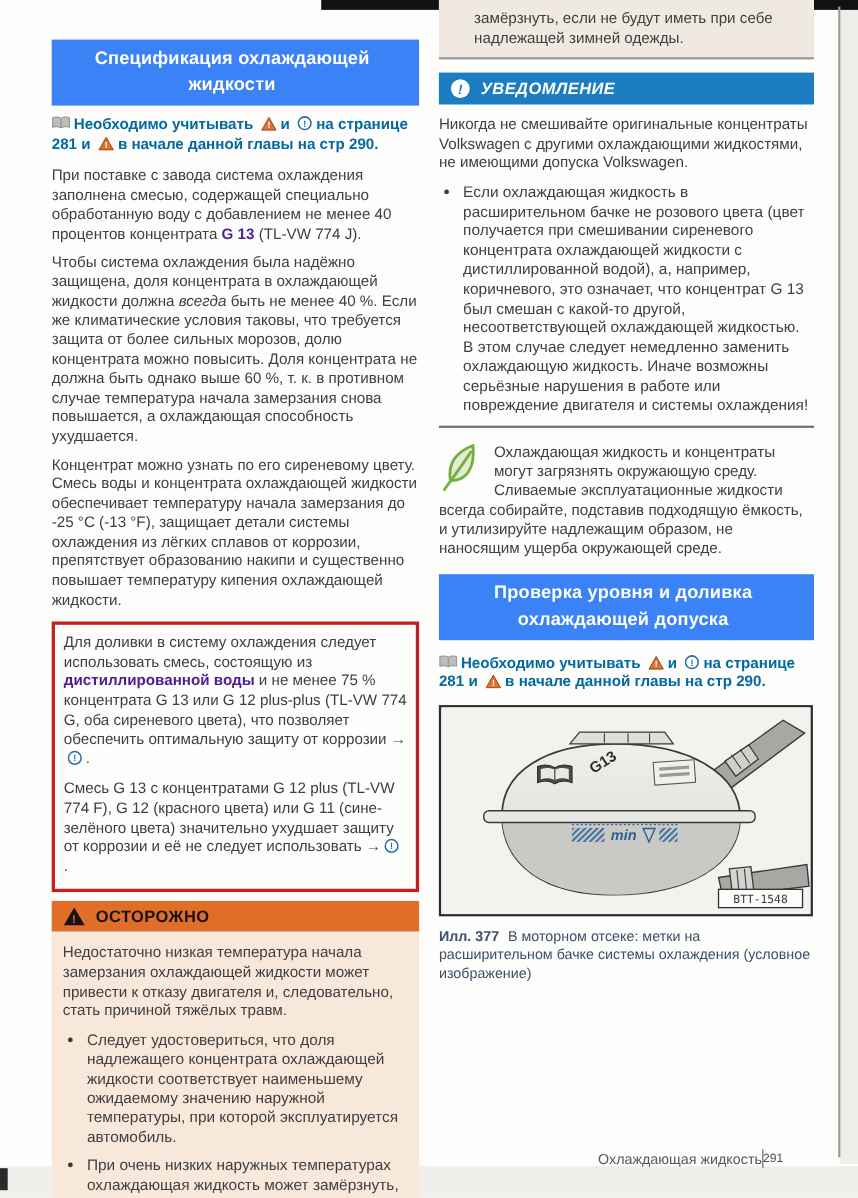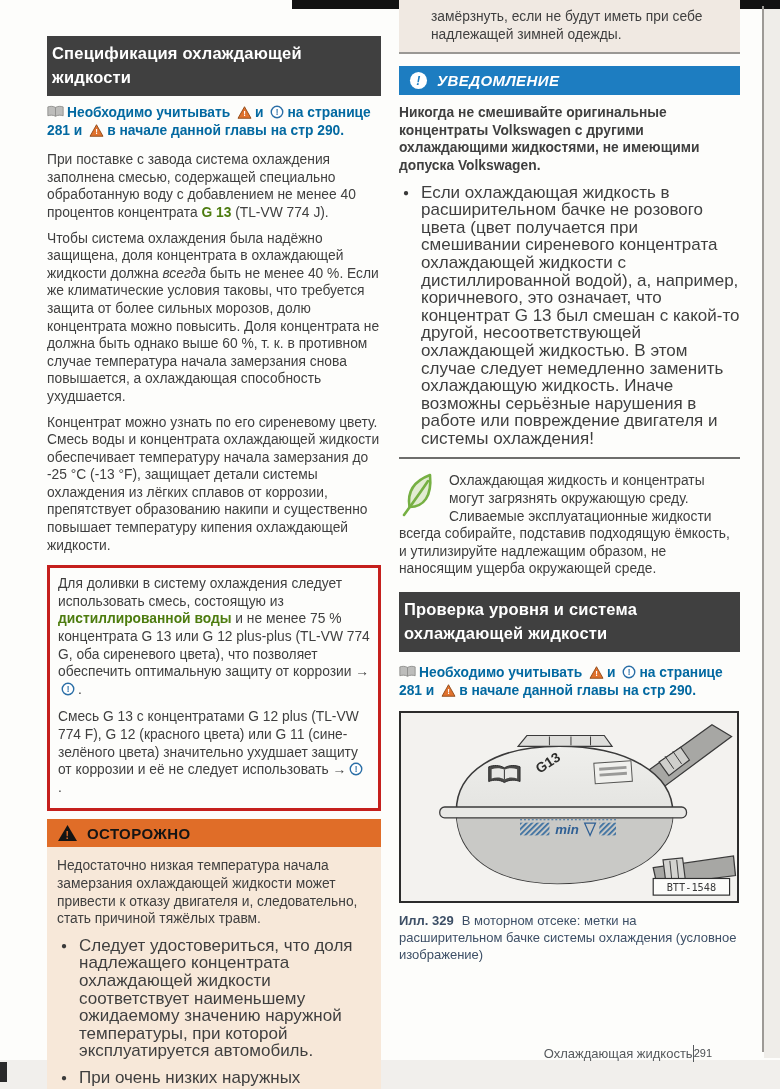--- a/index.html
+++ b/index.html
@@ -14,27 +14,27 @@
   .scan-right-soft{position:absolute;left:764px;top:0;width:16px;height:1058px;background:#efede9;}
   .scan-right-line{position:absolute;left:762px;top:6px;width:2px;height:1046px;background:#9d9a96;}
   .scan-bottom{position:absolute;left:0;top:1060px;width:780px;height:29px;background:#f1efec;}
   .scan-corner{position:absolute;left:0;top:1062px;width:7px;height:20px;background:#2a2a2a;}
 
   .col{position:absolute;}
   .col-left{left:47px;top:36px;width:334px;}
   .col-right{left:399px;top:0;width:341px;}
 
   .sec-head{
-    margin:0 0 8px 0;background:#404040;color:#ffffff;
+    margin:0 0 8px 0;background:#3b82f6;color:#ffffff;
     font-size:16.5px;line-height:24px;font-weight:bold;
-    padding:5px 11px 7px 5px;letter-spacing:.2px;
+    padding:5px 11px 7px 5px;letter-spacing:.2px;text-align:center;
   }
   p{margin:0 0 8px 0;font-size:13.8px;line-height:17.6px;}
   .note{font-weight:bold;color:#0369a1;margin-bottom:12px;}
-  .b{font-weight:bold;color:#4d7c0f;}
+  .b{font-weight:bold;color:#4c1d95;}
   .i{font-style:italic;}
 
   .icon{display:inline-block;vertical-align:-2px;margin:0 3px;}
   .icon svg{display:block;}
   .icon-book{margin-left:0;vertical-align:-1px;}
 
   
   .highlight-box{
     border:3px solid #c5201d;padding:7px 8px 2px 8px;margin:0 0 8px 0;
   }
@@ -44,41 +44,41 @@
   .warn-box{margin-top:2px;}
   .warn-head{
     background:#e06d28;color:#141414;font-weight:bold;font-size:15px;
     padding:5px 10px;display:flex;align-items:center;gap:9px;letter-spacing:.4px;
   }
   .warn-body{background:#f7e8d9;padding:10px 10px 12px 10px;}
   .warn-body p{margin-bottom:9px;}
   ul.bullets{list-style:none;margin:0;padding:0;}
   ul.bullets li{
     position:relative;padding-left:22px;margin-bottom:9px;
-    font-size:17px;line-height:17.6px;
+    font-size:14px;line-height:17.6px;
   }
   ul.bullets li::before{
     content:"●";position:absolute;left:4px;top:0;font-size:10px;color:#3a3a3a;
   }
 
   
   .cont-box{
     background:#f0e9e2;border-bottom:2px solid #9a9894;
     padding:8px 10px 9px 32px;margin-bottom:12px;
   }
   .cont-box p{margin:0;}
 
   
   .notice-box{margin-bottom:13px;border-bottom:2px solid #6e6e6c;padding-bottom:10px;}
   .notice-head{
     background:#1d7dc1;color:#ffffff;font-weight:bold;font-style:italic;font-size:15px;
     padding:5px 10px;display:flex;align-items:center;gap:9px;letter-spacing:.4px;
     margin-bottom:9px;
   }
-  .notice-box p{margin-bottom:9px;font-weight:bold;}
+  .notice-box p{margin-bottom:9px;}
 
   
   .eco-note{margin-bottom:14px;overflow:visible;}
   .eco-leaf{float:left;width:42px;height:46px;margin:0 8px 2px 0;}
   .eco-note p{margin:0;}
 
   
   .figure{
     width:340px;height:192px;border:2px solid #2c2c2c;box-sizing:border-box;
     background:#f3f2ef;margin-bottom:9px;
@@ -207,21 +207,21 @@
       <span class="eco-leaf icon" style="margin:0 8px 0 0;">
         <svg width="42" height="46" viewBox="0 0 42 46">
           <path d="M31 3 C15 9 8 20 10.5 35 C25 35 33 24 31 3 Z" fill="#e2ecd2" stroke="#76b043" stroke-width="2.6" stroke-linejoin="round"></path>
           <path d="M5 43 C13 32 21 21 29 9" stroke="#76b043" stroke-width="2.6" fill="none" stroke-linecap="round"></path>
         </svg>
       </span>
       <p><span>Охлаждающая жидкость и концентраты могут загрязнять окружающую среду. Сливаемые эксплуатационные жидкости всегда собирайте, подставив подходящую ёмкость, и утилизируйте надлежащим образом, не наносящим ущерба окружающей среде.</span></p>
     </div>
 
     <h2 class="sec-head" style="margin-bottom:12px;">
-      <span>Проверка уровня и система охлаждающей жидкости</span>
+      <span>Проверка уровня и доливка охлаждающей допуска</span>
     </h2>
 
     <p class="note">
       <span class="icon icon-book">
         <svg width="17" height="13" viewBox="0 0 20 14">
             <path d="M10 2.2 C7 .6 4 .6 1 1.6 V12 C4 11 7 11 10 12.6 C13 11 16 11 19 12 V1.6 C16 .6 13 .6 10 2.2 Z" fill="#bdbdbb" stroke="#8a8a88" stroke-width="1"></path>
             <line x1="10" y1="2.2" x2="10" y2="12.6" stroke="#8a8a88" stroke-width="1"></line>
           </svg>
       </span><span>Необходимо учитывать</span>
       <span class="icon">
@@ -308,21 +308,21 @@
         </g>
 
         <g>
           <rect x="256" y="169" width="78" height="17" fill="#fcfcfa" stroke="#2e2e2e" stroke-width="1.2"></rect>
           <text x="295" y="181.5" text-anchor="middle" font-size="10.5" fill="#3a3a3a" font-family="DejaVu Sans Mono, monospace">BTT-1548</text>
         </g>
       </svg>
     </div>
 
     <p class="caption">
-      <span class="cap-num">Илл. 329</span><span>В моторном отсеке: метки на расширительном бачке системы охлаждения (условное изображение)</span>
+      <span class="cap-num">Илл. 377</span><span>В моторном отсеке: метки на расширительном бачке системы охлаждения (условное изображение)</span>
     </p>
   </div>
 
   <div class="footer">
     <span>Охлаждающая жидкость</span>
     <span class="divider"></span>
     <span class="page-num">291</span>
   </div>
 
 </div>

